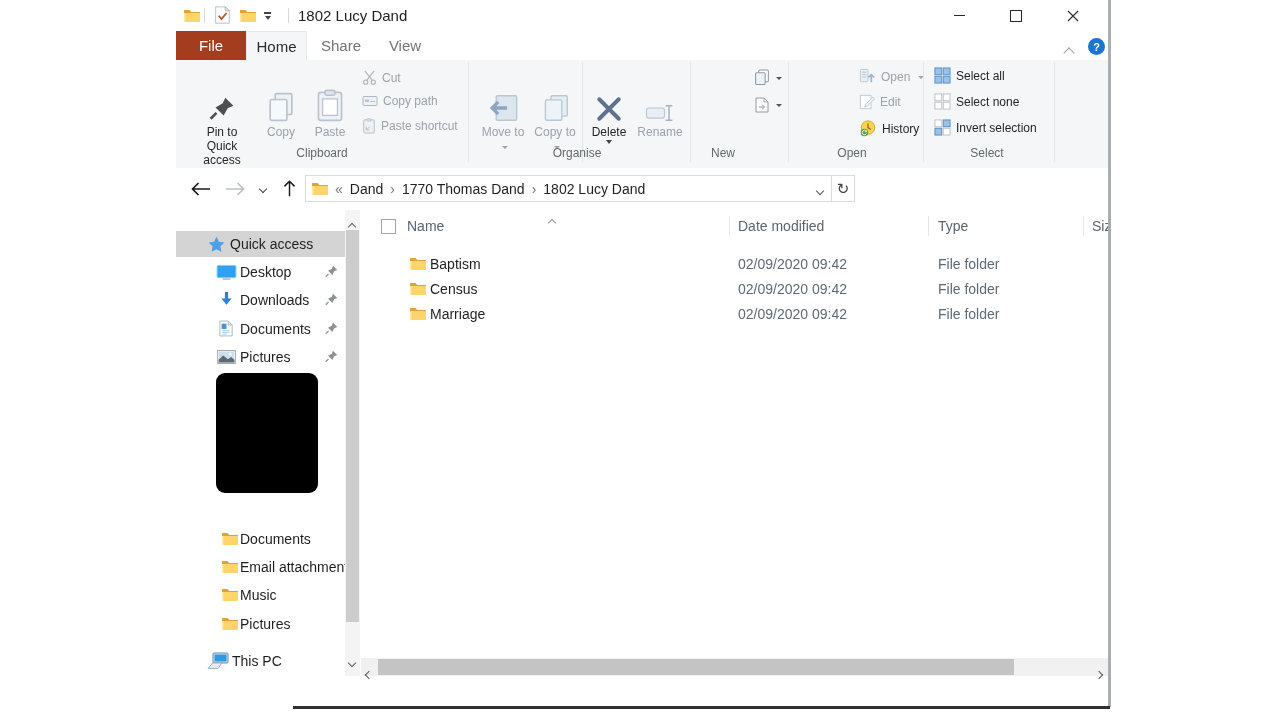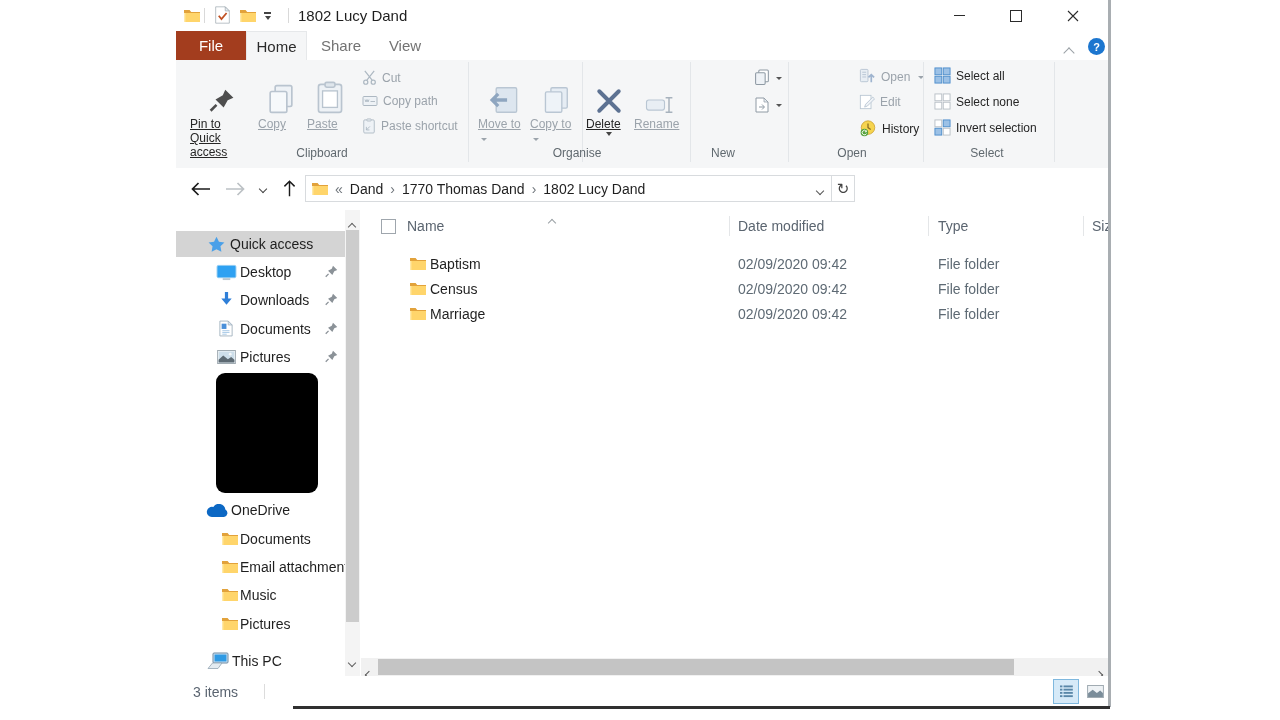--- a/index.html
+++ b/index.html
@@ -21,21 +21,21 @@
   
   .tabsrow{position:absolute;left:0;top:31px;width:100%;height:29px;background:#fff;}
   .tab{position:absolute;top:0;height:29px;display:flex;align-items:center;justify-content:center;
        font-size:15px;color:#737373;cursor:default;}
   .tab-file{background:#a33d1e;color:#ffffff;}
   .tab-home{background:#f5f6f7;border:1px solid #e6e8ea;border-bottom:none;box-sizing:border-box;color:#2b2b2b;}
   
   .ribbon{position:absolute;left:0;top:60px;width:100%;height:108px;background:#f5f6f7;
           border-bottom:1px solid #dfe2e5;box-sizing:content-box;font-size:12px;}
   .rdiv{position:absolute;top:2px;height:100px;width:1px;background:#e3e6e9;}
-  .rb{position:absolute;top:10px;color:#262626;line-height:14px;text-decoration:underline;}
+  .rb{position:absolute;top:18px;text-align:center;color:#262626;line-height:14px;}
   .rb .rbic{height:44px;display:flex;align-items:flex-end;justify-content:center;padding-bottom:3px;}
   .rs{position:absolute;display:flex;align-items:center;gap:5px;white-space:nowrap;}
   .dis{color:#9ba3ab;}
   .glabel{position:absolute;top:86px;width:100px;text-align:center;color:#60696f;}
   .car{display:inline-block;width:0;height:0;border:3px solid transparent;border-top:3.5px solid currentColor;
        margin-left:3px;position:relative;top:2px;}
   .carb{display:block;margin:1px auto 0;width:0;height:0;border:3.5px solid transparent;border-top:4px solid #444;}
   
   .chev{display:inline-block;width:6px;height:6px;border-right:1.4px solid currentColor;
         border-bottom:1.4px solid currentColor;}
@@ -513,26 +513,20 @@
         <div class="sbrow" style="top:134px">
           <svg class="abs" style="left:41px;top:6px" width="19" height="14">
               <use href="#i-pic"></use>
             </svg>
           <span class="lbl abs" style="left:64px">Pictures</span>
           <svg class="abs" style="left:149px;top:6px" width="13" height="13">
               <use href="#i-pin-s"></use>
             </svg>
         </div>
         <div class="abs" style="left:40px;top:163px;width:102px;height:120px;background:#000;border-radius:9px"></div>
-        <div class="sbrow" style="top:287px">
-          <svg class="abs" style="left:29px;top:7px" width="23px" height="14">
-              <use href="#i-cloud"></use>
-            </svg>
-          <span class="lbl abs" style="left:55px">OneDrive</span>
-        </div>
         <div class="sbrow" style="top:316px">
           <svg class="abs" style="left:46px;top:6px" width="16" height="13">
               <use href="#i-folder"></use>
             </svg>
           <span class="lbl abs" style="left:64px">Documents</span>
         </div>
         <div class="sbrow" style="top:344px">
           <svg class="abs" style="left:46px;top:6px" width="16" height="13">
               <use href="#i-folder"></use>
             </svg>
@@ -601,30 +595,16 @@
         </div>
 
         <div class="hscroll">
           <div class="abs" style="left:5px;top:6px"><span class="chev left" style="width:5px;height:5px"></span></div>
           <div class="hthumb"></div>
           <div class="abs" style="right:6px;top:6px"><span class="chev right" style="width:5px;height:5px"></span></div>
         </div>
       </div>
     </div>
 
-    <div class="statusbar">
-      <div class="abs" style="left:17px;top:0;height:31px;display:flex;align-items:center;font-size:14px;color:#5a6470">3 items</div>
-      <div class="abs" style="left:88px;top:8px;width:1px;height:15px;background:#dcdcdc"></div>
-      <div class="viewbtn sel" style="left:877px">
-        <svg width="15" height="13">
-            <use href="#i-details-view"></use>
-          </svg>
-      </div>
-      <div class="viewbtn" style="left:906px">
-        <svg width="17" height="13">
-            <use href="#i-thumb-view"></use>
-          </svg>
-      </div>
-    </div>
   </div>
 
   <div class="shadowline"></div>
 </div>
 
 </body></html>

